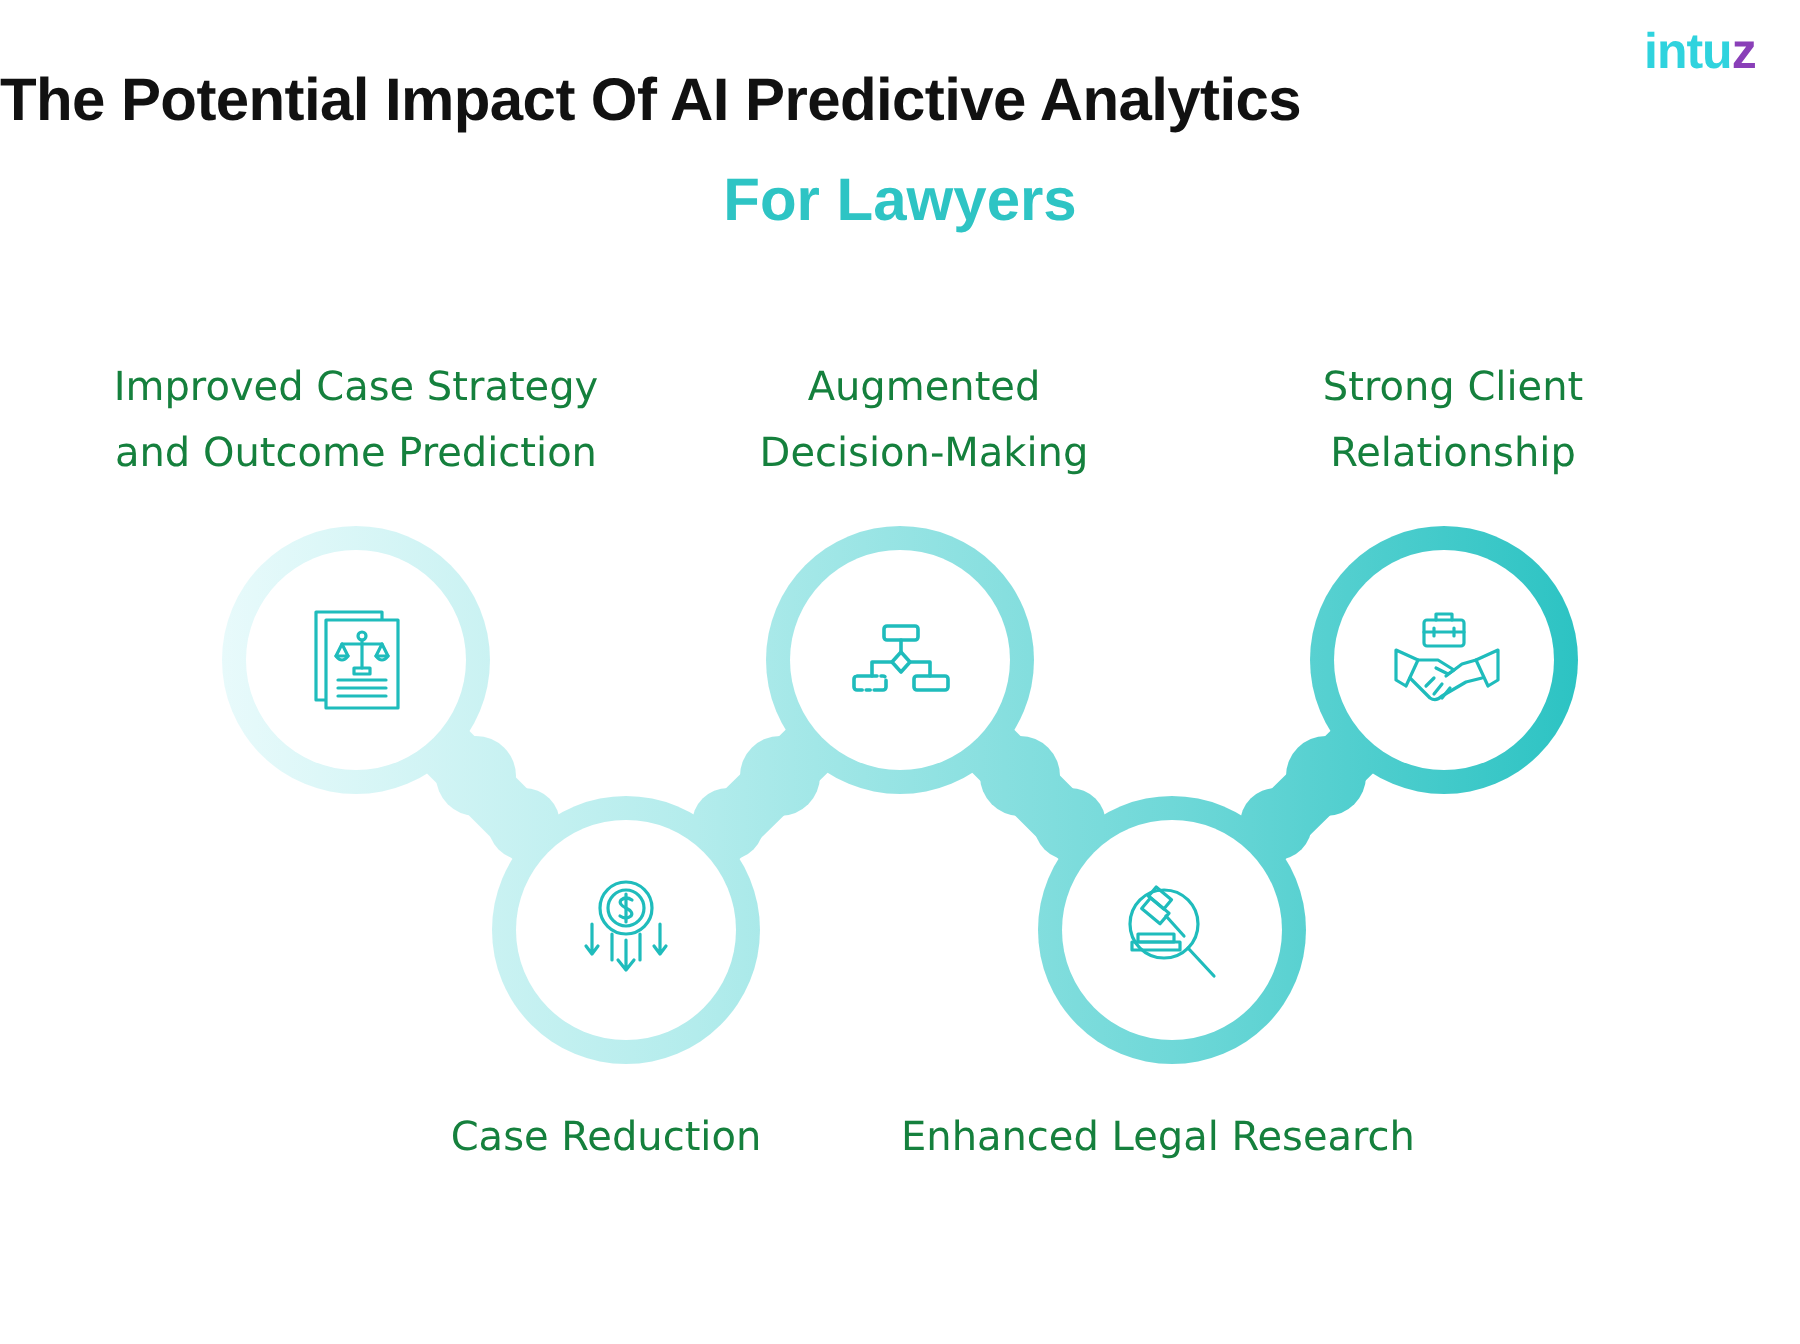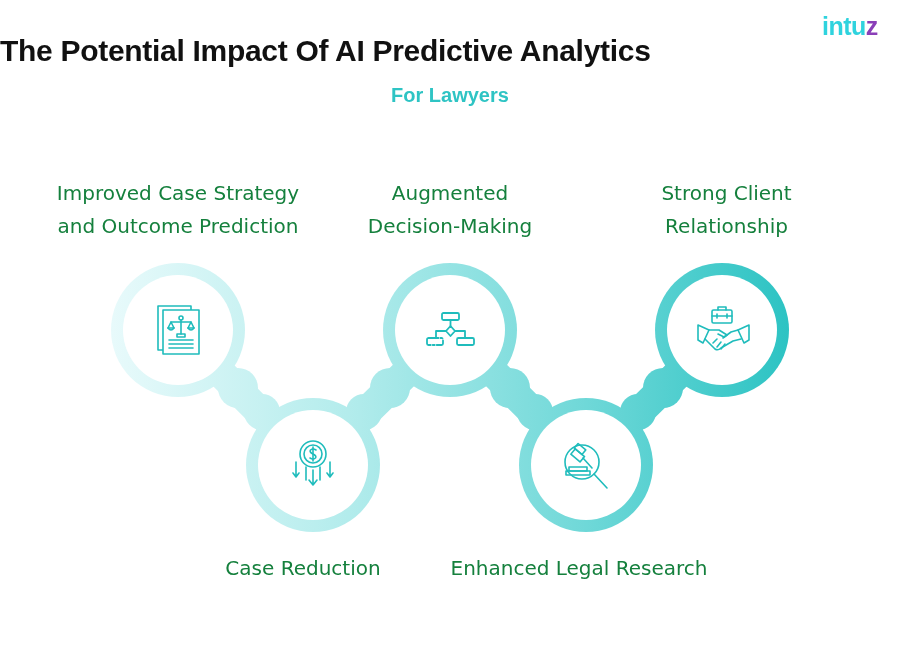--- a/index.html
+++ b/index.html
@@ -41,21 +41,21 @@
       line-height: 1.2;
     }
     .subtitle {
       position: absolute;
       left: 0;
       width: 900px;
       top: 83px;
       text-align: center;
       font-family: "Liberation Sans", sans-serif;
       font-weight: bold;
-      font-size: 20px;
+      font-size: 30px;
       color: #2ec4c4;
       line-height: 1.2;
     }
     .label {
       position: absolute;
       font-family: "DejaVu Sans", sans-serif;
       font-size: 20px;
       line-height: 33px;
       color: #15803d;
       text-align: center;
@@ -180,21 +180,21 @@
     <path d="M8 34 L18 44 Q21 46 24 43 L36 36 L44 34"></path>
     <path d="M16 38 L20 34 M20 42 L24 37 M24 44 L28 39"></path>
   </g>
 </svg>
 
 <div class="label" style="left:28px; top:177px; width:300px;">
   <span>Improved Case Strategy</span>
   <span>and Outcome Prediction</span>
 </div>
 
-<div class="label" style="left:320px; top:177px; width:260px;">
+<div class="label" style="left:332px; top:177px; width:260px;">
   <span>Augmented</span>
   <span>Decision-Making</span>
 </div>
 
 <div class="label" style="left:604px; top:177px; width:245px;">
   <span>Strong Client</span>
   <span>Relationship</span>
 </div>
 
 <div class="label" style="left:193px; top:552px; width:220px;">

